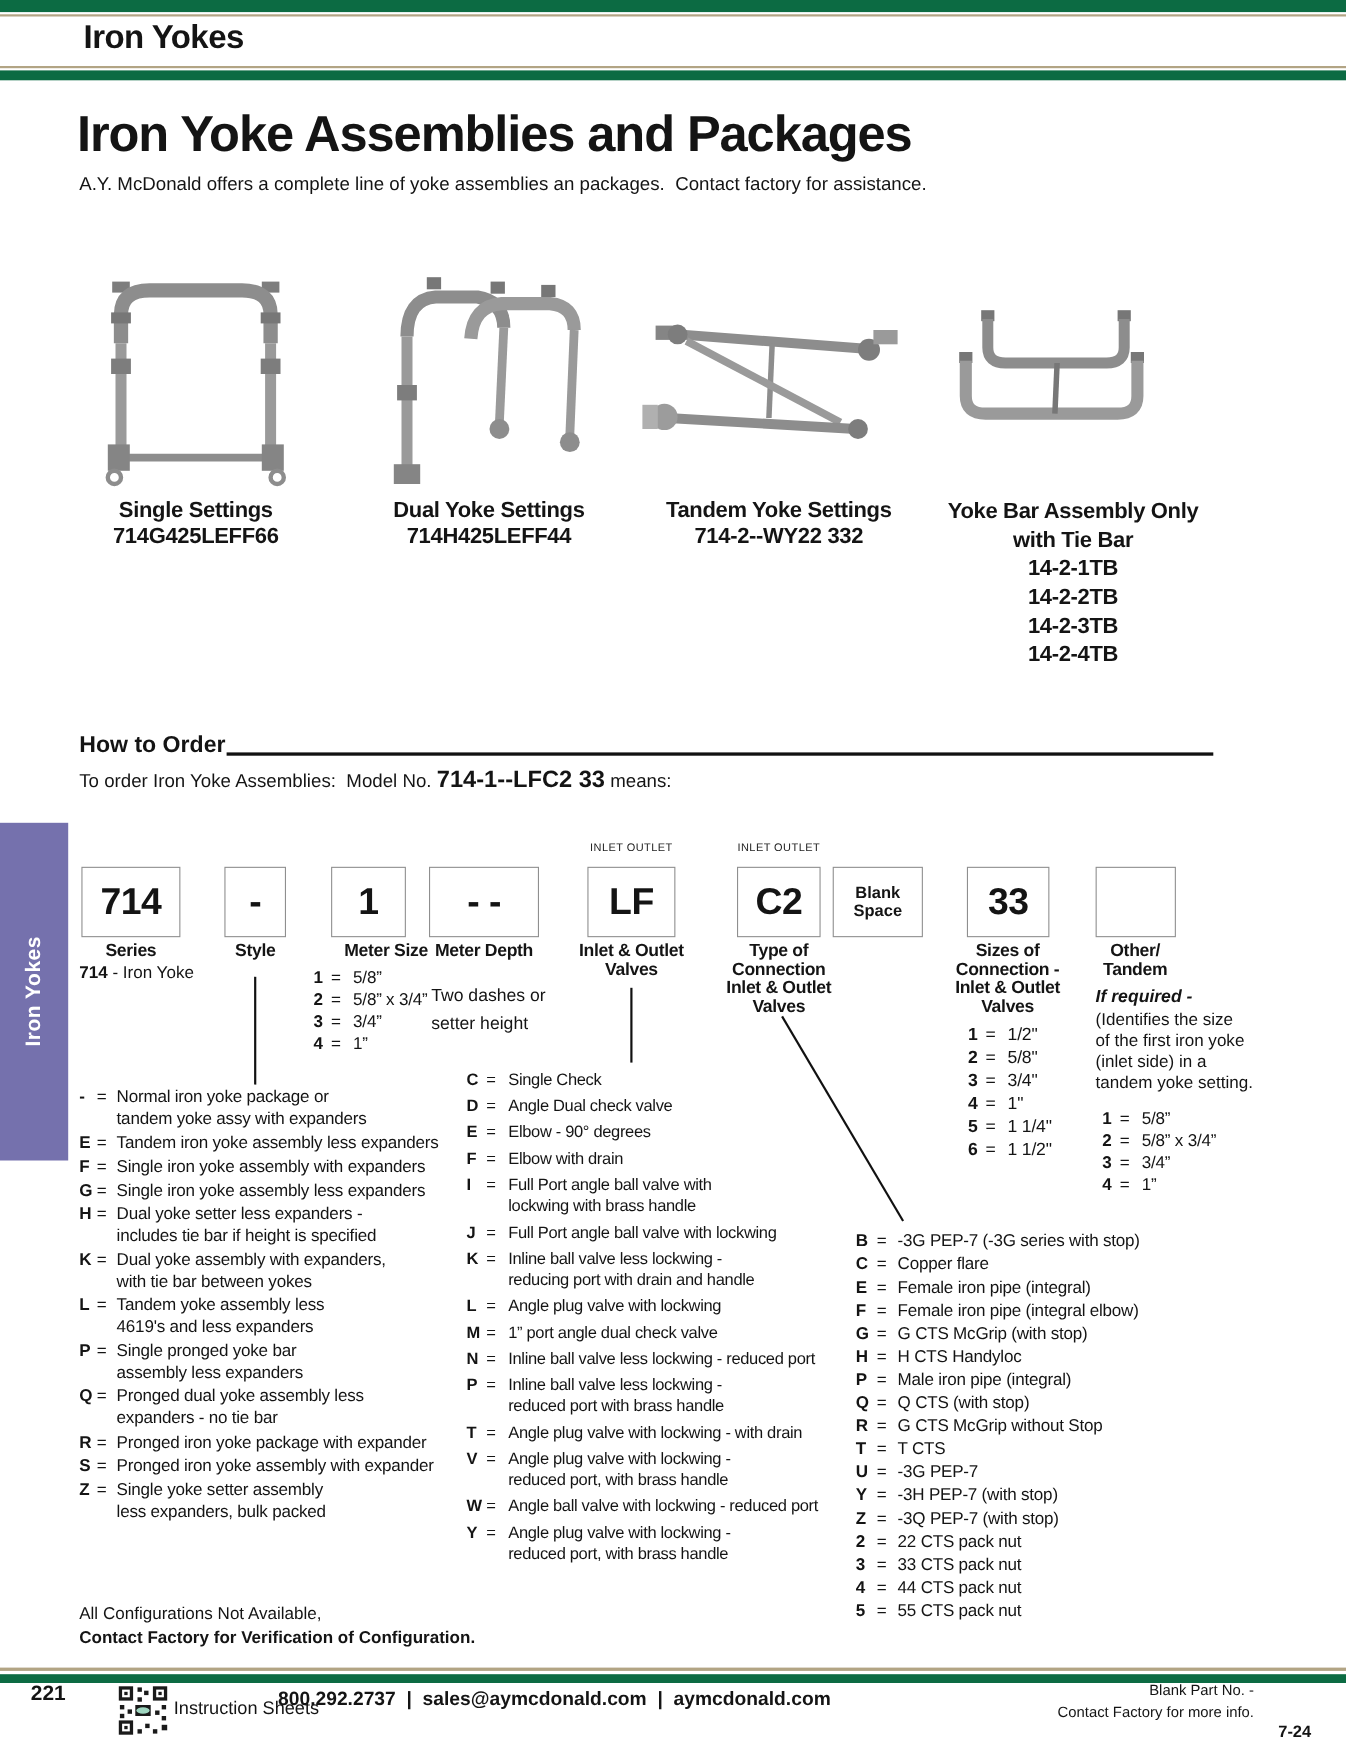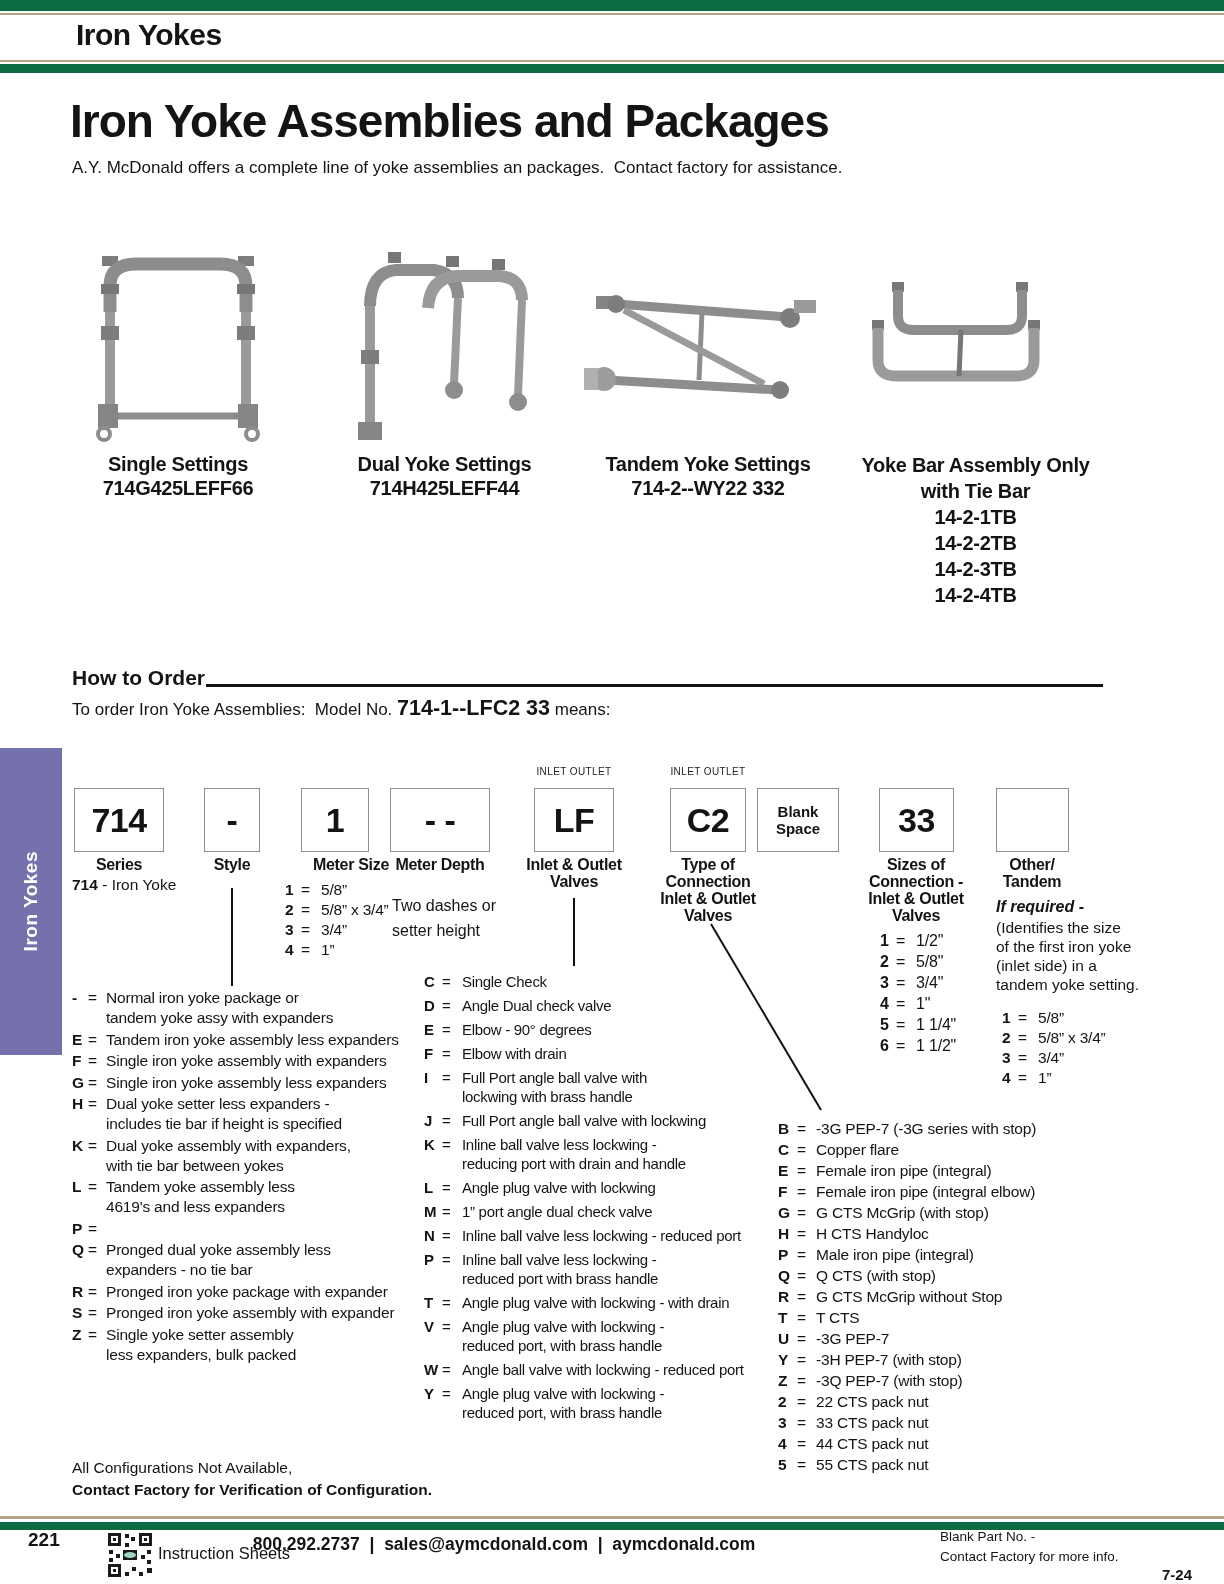--- a/index.html
+++ b/index.html
@@ -60,21 +60,21 @@
   .if-required { position:absolute; left:996px; top:898px; font-size:16px; font-weight:700;font-style:italic; }
   .tandem-note { position:absolute; left:996px; top:918px; width:150px; font-size:15.5px; line-height:19px; }
 
   .config-note1 { position:absolute; left:72px; top:1459px; font-size:15.5px; }
   .config-note2 { position:absolute; left:72px; top:1481px; font-size:15.5px; font-weight:700; }
 
   .footer-page-num { position:absolute; left:28px; top:1529px; font-size:19px; font-weight:700; }
   .qr { position:absolute; left:107px; top:1532px; }
   .qr-label { position:absolute; left:158px; top:1544px; font-size:16.5px; }
   .footer-contact { position:absolute; left:0; top:1534px; width:1008px; text-align:center; font-size:17.5px; font-weight:700; white-space:pre-wrap; }
-  .footer-right { position:absolute; left:940px; top:1527px; width:200px; font-size:13.5px; line-height:20px; }
+  .footer-right { position:absolute; left:940px; top:1527px; width:200px; text-align:right; font-size:13.5px; line-height:20px; }
   .footer-date { position:absolute; left:1162px; top:1532px; font-size:15px; font-weight:700;margin-top:34px; }
 
   .side-tab { position:absolute; left:0; top:748px; width:62px; height:307px; background:#7571ad;
     display:flex; align-items:center; justify-content:center; }
   .side-tab span { writing-mode:vertical-rl; transform:rotate(180deg); color:#fff; font-weight:700; font-size:19px; letter-spacing:0.5px; }
 
   .overlay-svg { position:absolute; left:0; top:0; pointer-events:none; }
 </style>
 </head>
 <body>
@@ -270,20 +270,22 @@
       </div>
       <div class="code-row">
         <span class="k">L</span>
         <span class="eq">=</span>
         <span class="v">Tandem yoke assembly less
 4619's and less expanders</span>
       </div>
       <div class="code-row">
         <span class="k">P</span>
         <span class="eq">=</span>
+        <span class="v">Single pronged yoke bar
+assembly less expanders</span>
       </div>
       <div class="code-row">
         <span class="k">Q</span>
         <span class="eq">=</span>
         <span class="v">Pronged dual yoke assembly less
 expanders - no tie bar</span>
       </div>
       <div class="code-row">
         <span class="k">R</span>
         <span class="eq">=</span>

